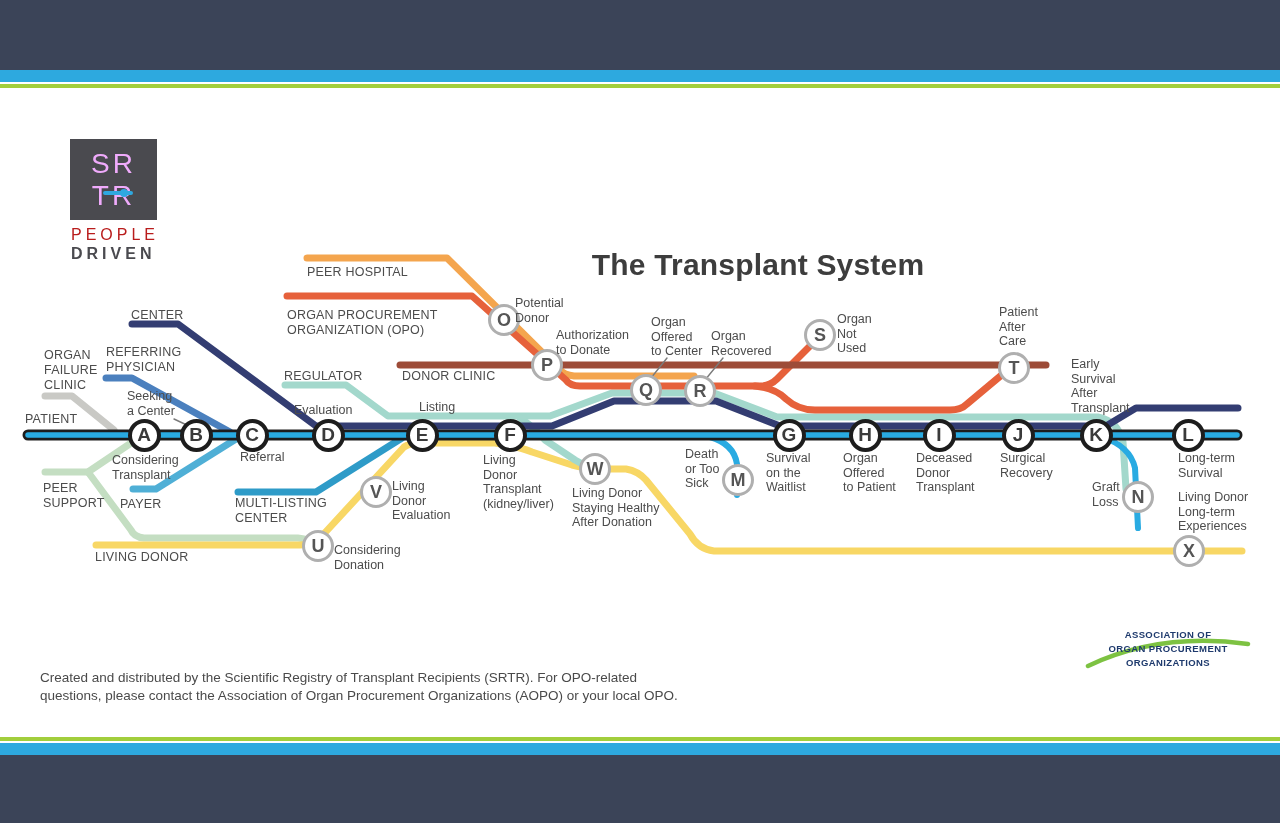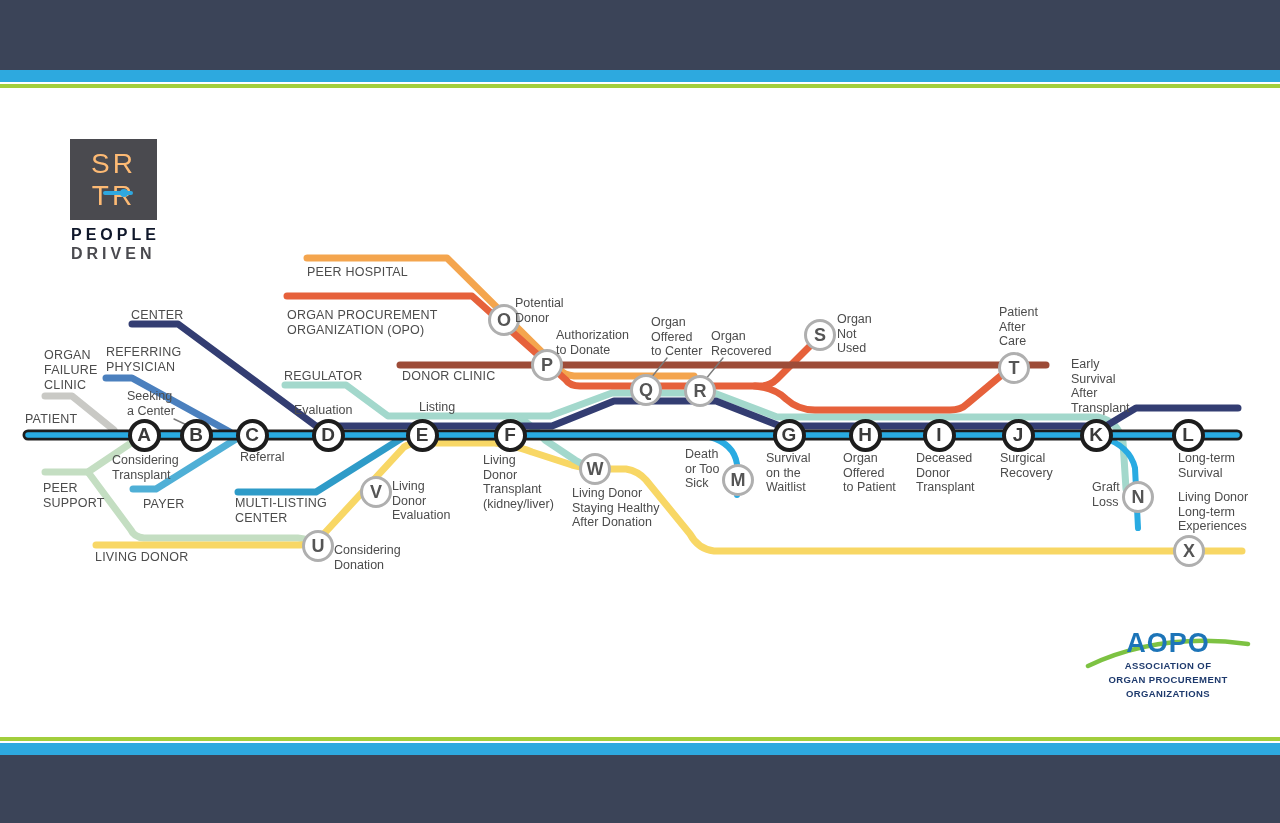--- a/index.html
+++ b/index.html
@@ -15,25 +15,25 @@
   .slabel{position:absolute;font-size:12.5px;line-height:1.16;color:#4c4c4c;white-space:pre-line;}
   .st{position:absolute;box-sizing:border-box;border-radius:50%;background:#fff;
       display:flex;align-items:center;justify-content:center;font-weight:bold;}
   .st.main{width:33px;height:33px;border:4px solid #1d1d1d;font-size:19px;color:#3a3a3a;}
   .st.alt{width:32px;height:32px;border:3.5px solid #AFAFAF;font-size:18px;color:#555;}
   #title{position:absolute;left:558px;top:248px;width:400px;text-align:center;
          font-size:30px;font-weight:bold;color:#3d3d3d;letter-spacing:.2px;}
   
   #srtr-box{position:absolute;left:70px;top:139px;width:87px;height:81px;background:#4A4A4F;
             display:flex;flex-direction:column;align-items:center;justify-content:center;}
-  #srtr-box .row{color:#fdba74;font-size:28px;line-height:1.12;font-weight:500;letter-spacing:3px;}
+  #srtr-box .row{color:#f0abfc;font-size:28px;line-height:1.12;font-weight:500;letter-spacing:3px;}
   #srtr-dash{position:absolute;left:33px;top:52px;width:30px;height:3.5px;background:#2FA8DF;border-radius:2px;}
   #srtr-dot{position:absolute;left:50px;top:49.5px;width:8px;height:8px;border-radius:50%;background:#2FA8DF;}
-  #srtr-people{position:absolute;left:71px;top:226px;width:100px;color:#0f172a;
-               font-size:16px;font-weight:700;letter-spacing:4px;}
+  #srtr-people{position:absolute;left:71px;top:226px;width:100px;color:#b91c1c;
+               font-size:16px;font-weight:400;letter-spacing:4px;}
   #srtr-driven{position:absolute;left:71px;top:245px;width:100px;color:#4A4A4F;
                font-size:16px;font-weight:600;letter-spacing:4px;}
   
   #footer-text{position:absolute;left:40px;top:669px;width:680px;font-size:13.5px;
                line-height:1.32;color:#4a4a4a;white-space:pre-line;}
   
   #aopo{position:absolute;left:1088px;top:628px;width:160px;text-align:center;}
   #aopo-swoosh{position:absolute;left:-6px;top:2px;}
   #aopo-name{position:relative;font-size:27px;font-weight:800;color:#1C74B8;letter-spacing:1px;}
   #aopo-org{position:relative;margin-top:0;font-size:9.5px;font-weight:bold;color:#1E3A6D;
@@ -86,40 +86,41 @@
       <path d="M28 435 H1237" stroke="#29ABE2" stroke-width="5.5"></path>
 
       <g stroke="#7a7a7a" stroke-width="1.4">
         <path d="M174 419 L191 427"></path>
         <path d="M667 358 L651 378"></path>
         <path d="M723 358 L705 380"></path>
       </g>
     </g>
   </svg>
 
+  <div id="title">The Transplant System</div>
 
   <div id="srtr-box">
     <div class="row">SR</div>
     <div class="row">TR</div>
     <div id="srtr-dash"></div>
     <div id="srtr-dot"></div>
   </div>
   <div id="srtr-people">PEOPLE</div>
   <div id="srtr-driven">DRIVEN</div>
 
   <div class="llabel" style="left:131px;top:308px">CENTER</div>
   <div class="llabel" style="left:106px;top:345px">REFERRING
 PHYSICIAN</div>
   <div class="llabel" style="left:44px;top:348px">ORGAN
 FAILURE
 CLINIC</div>
   <div class="llabel" style="left:25px;top:412px">PATIENT</div>
   <div class="llabel" style="left:43px;top:481px">PEER
 SUPPORT</div>
-  <div class="llabel" style="left:143px;top:497px">PAYER</div>
+  <div class="llabel" style="left:120px;top:497px">PAYER</div>
   <div class="llabel" style="left:235px;top:496px">MULTI-LISTING
 CENTER</div>
   <div class="llabel" style="left:95px;top:550px">LIVING DONOR</div>
   <div class="llabel" style="left:284px;top:369px">REGULATOR</div>
   <div class="llabel" style="left:307px;top:265px">PEER HOSPITAL</div>
   <div class="llabel" style="left:287px;top:308px">ORGAN PROCUREMENT
 ORGANIZATION (OPO)</div>
   <div class="llabel" style="left:402px;top:369px">DONOR CLINIC</div>
 
   <div class="st main" style="left:127.5px;top:418.5px">A</div>
@@ -200,24 +201,25 @@
   <div class="slabel" style="left:392px;top:479px">Living
 Donor
 Evaluation</div>
   <div class="slabel" style="left:572px;top:486px">Living Donor
 Staying Healthy
 After Donation</div>
   <div class="slabel" style="left:1178px;top:490px">Living Donor
 Long-term
 Experiences</div>
 
+  <div id="footer-text">Created and distributed by the Scientific Registry of Transplant Recipients (SRTR). For OPO-related
+questions, please contact the Association of Organ Procurement Organizations (AOPO) or your local OPO.</div>
 
   <div id="aopo">
     <svg id="aopo-swoosh" width="172" height="44">
       <path d="M6 36 Q78 2 166 14" fill="none" stroke="#7DC242" stroke-width="4.5" stroke-linecap="round"></path>
     </svg>
-    <div id="aopo-name">AOPO</div>
     <div id="aopo-org">ASSOCIATION OF
 ORGAN PROCUREMENT
 ORGANIZATIONS</div>
   </div>
 
 </div>
 
 </body></html>

